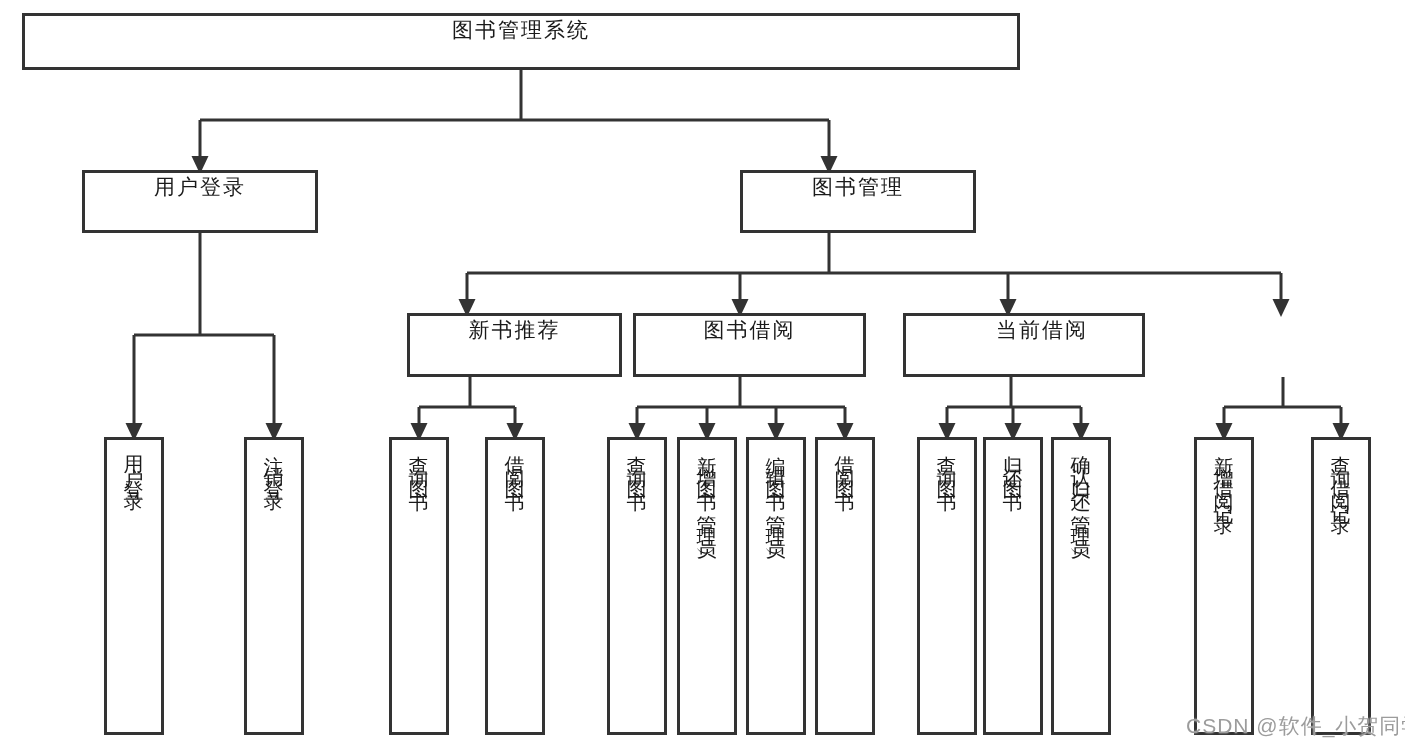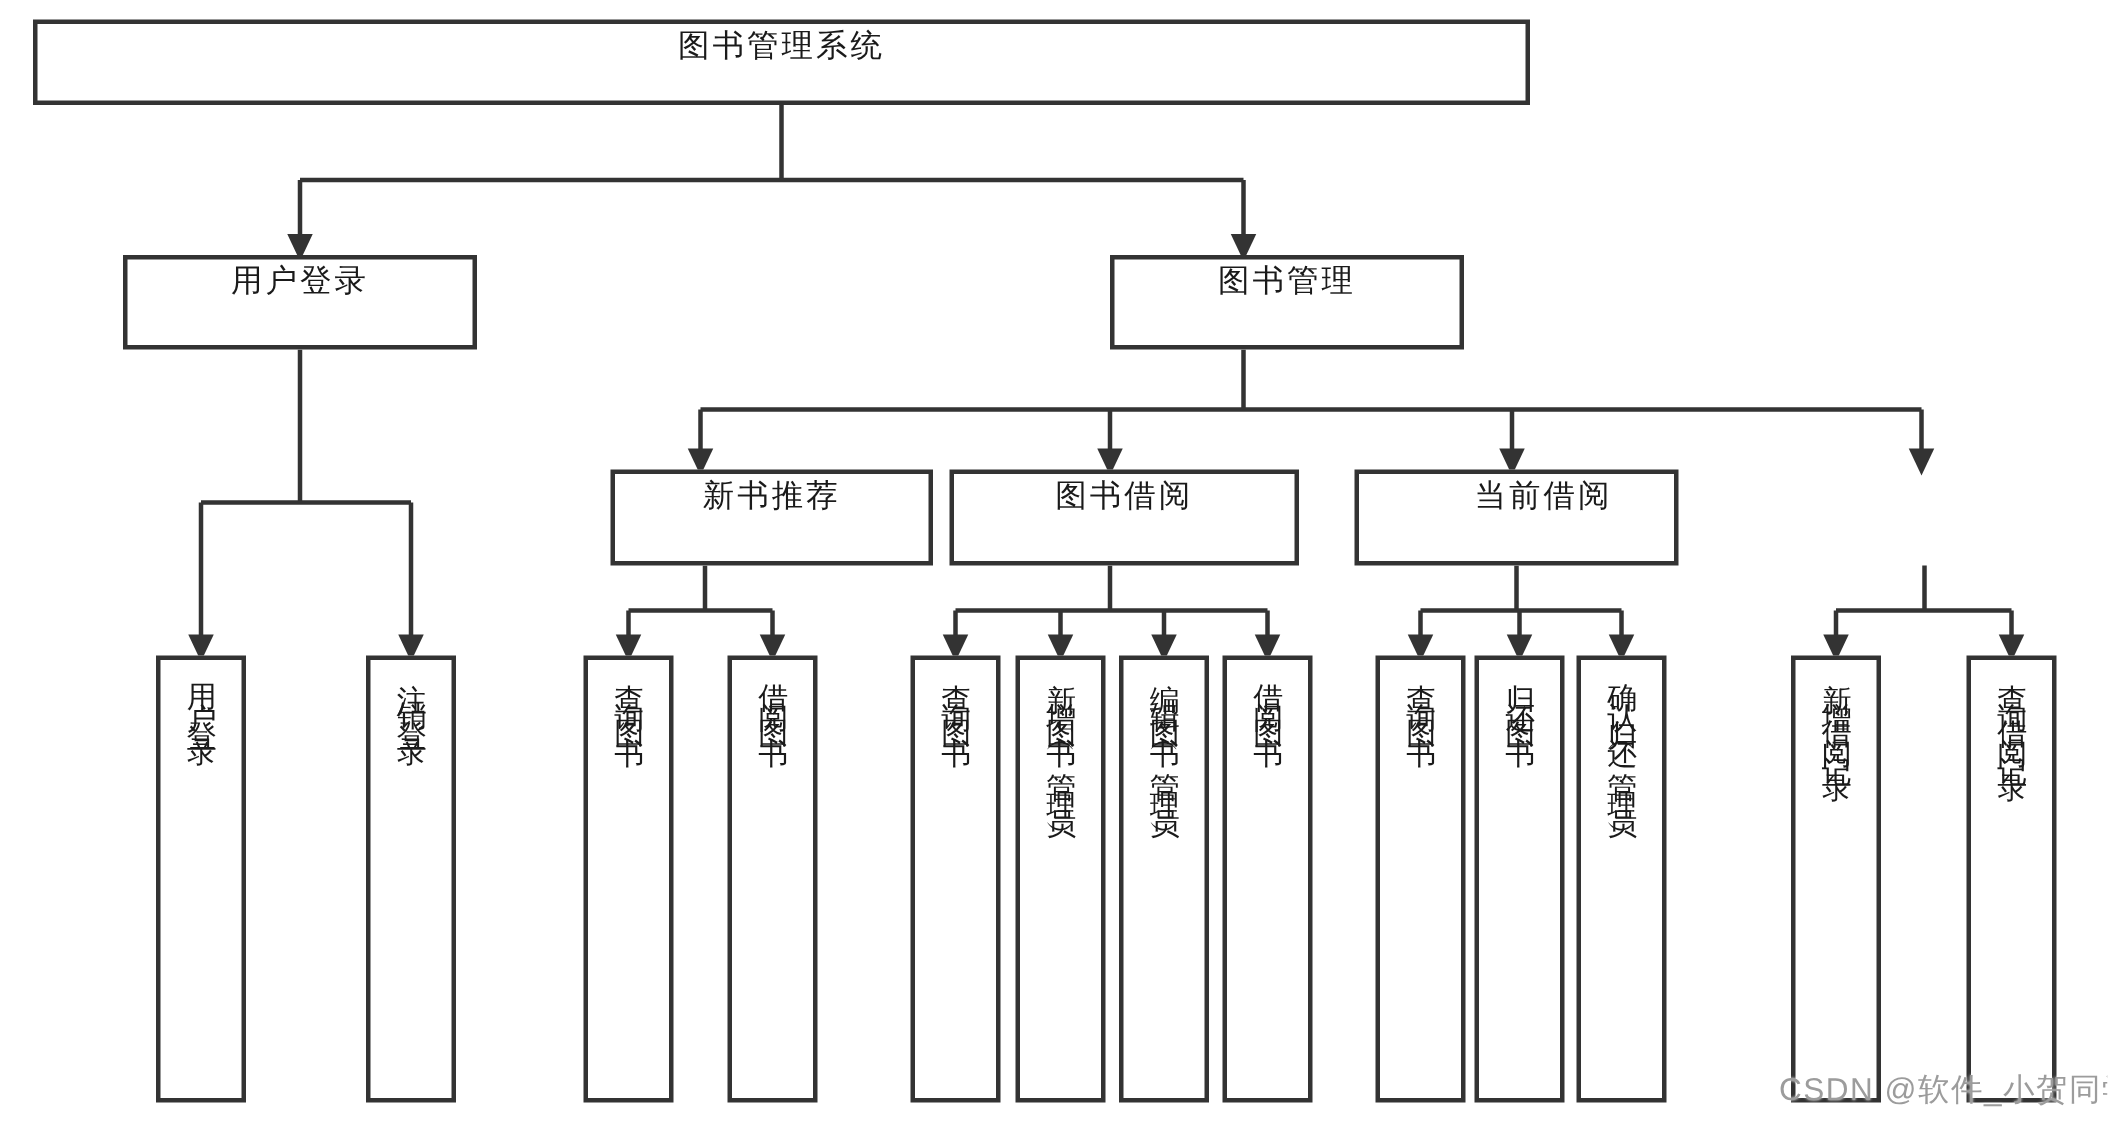--- a/index.html
+++ b/index.html
@@ -107,21 +107,21 @@
   <div class="box" style="left:711px; top:170px; width:236px; height:63px;margin-left:29px;">
     <span class="hlabel">图书管理</span>
   </div>
 
   <div class="box" style="left:363px; top:313px; width:215px; height:64px;margin-left:44px;">
     <span class="hlabel">新书推荐</span>
   </div>
   <div class="box" style="left:633px; top:313px; width:233px; height:64px;">
     <span class="hlabel">图书借阅</span>
   </div>
-  <div class="box" style="left:903px; top:313px; width:216px; height:64px;padding-left:36px;">
+  <div class="box" style="left:903px; top:313px; width:242px; height:64px;padding-left:36px;">
     <span class="hlabel">当前借阅</span>
   </div>
 
   <div class="box" style="left:104px; top:437px; width:60px; height:298px;">
     <span class="vlabel">用户登录</span>
   </div>
   <div class="box" style="left:244px; top:437px; width:60px; height:298px;">
     <span class="vlabel">注销登录</span>
   </div>
 

